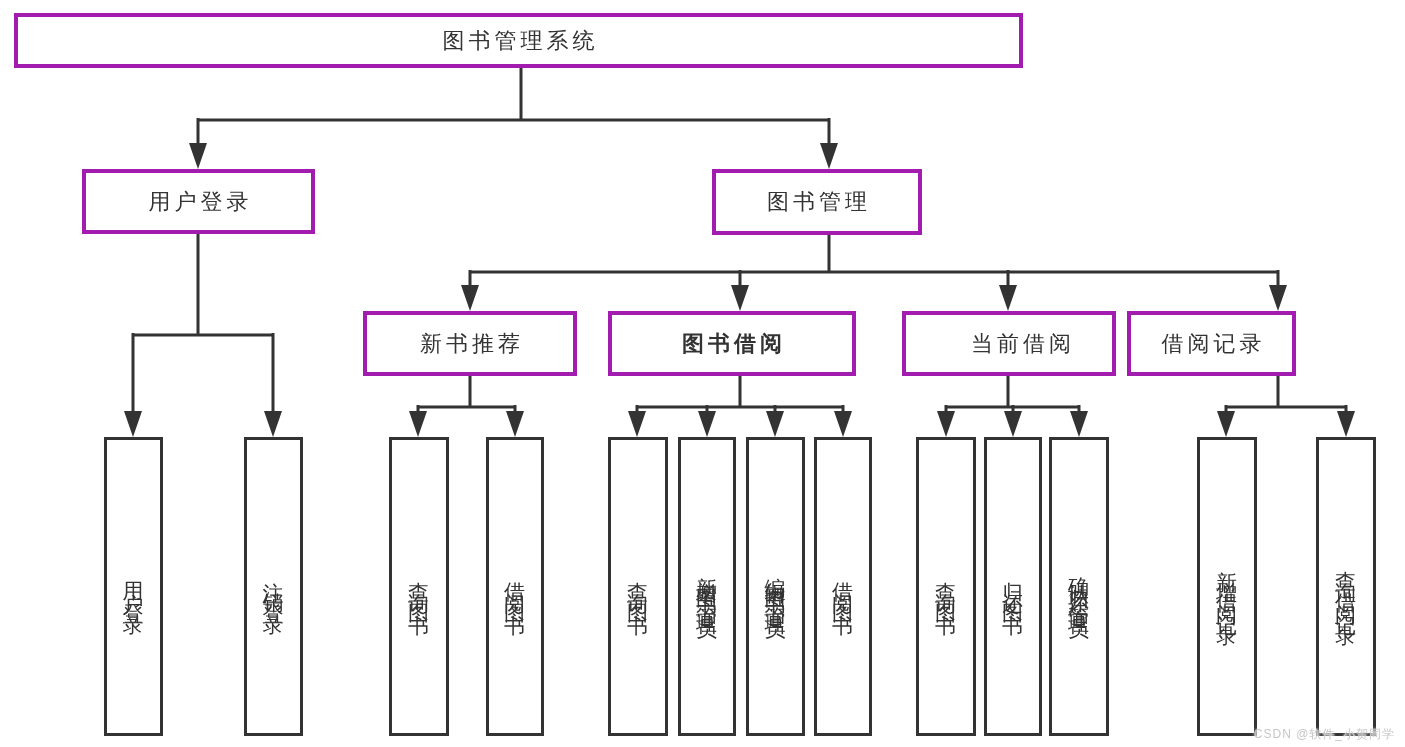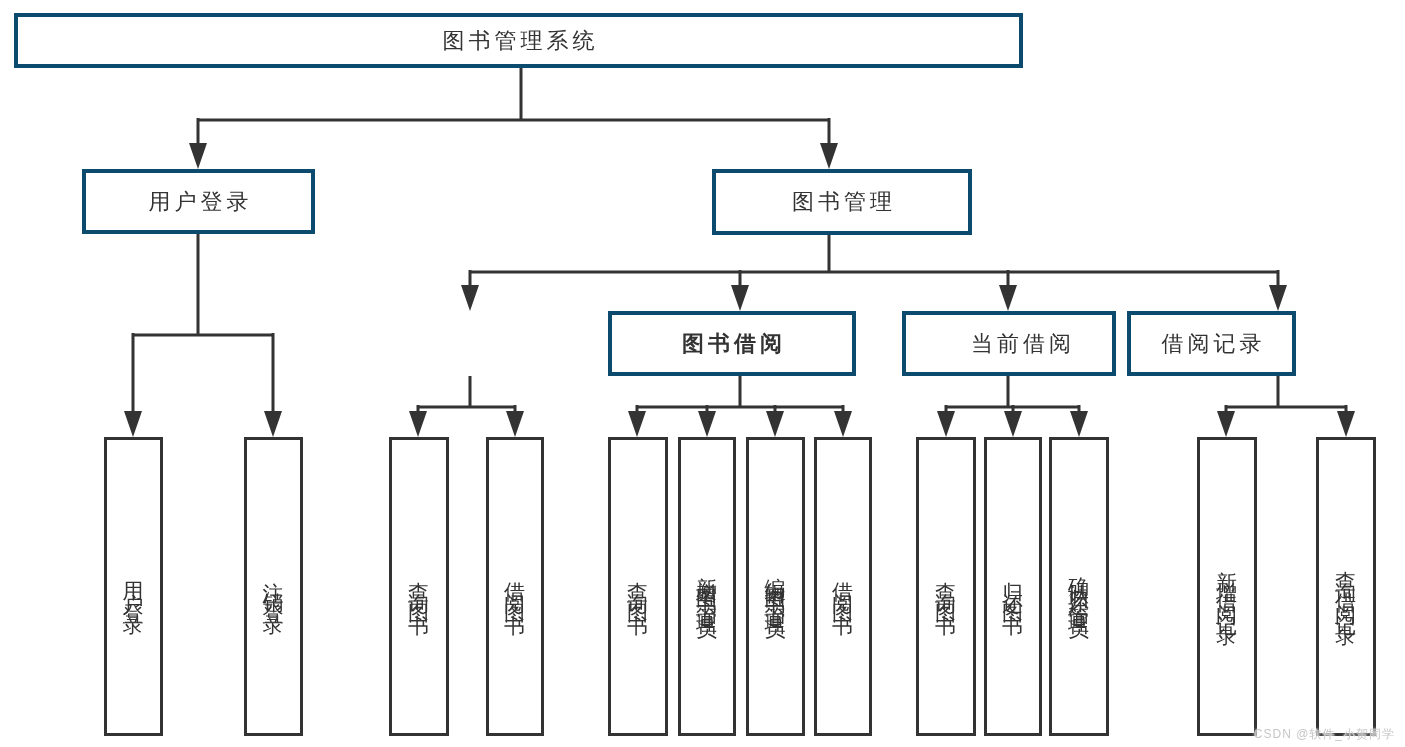--- a/index.html
+++ b/index.html
@@ -11,34 +11,34 @@
     font-family: "Liberation Sans", "DejaVu Sans", sans-serif;
     color: #333333;
   }
   #stage { position: absolute; inset: 0; width: 1405px; height: 747px; }
   svg.connectors { position: absolute; left: 0; top: 0; z-index: 1; }
 
   .node {
     position: absolute;
     box-sizing: border-box;
     background: #ffffff;
-    border: 4px solid #0c4a6e;
+    border: 4px solid #a21caf;
     display: flex;
     align-items: center;
     justify-content: center;
     z-index: 2;
     font-size: 22px;
     letter-spacing: 4px;
     white-space: nowrap;
   }
   .node span { transform: translateX(2px); }
 
   .root  { left: 14px;  top: 13px;  width: 1009px; height: 55px; }
   .l2a   { left: 82px;  top: 169px; width: 233px;  height: 65px; }
-  .l2b   { left: 712px; top: 169px; width: 260px;  height: 66px; }
+  .l2b   { left: 712px; top: 169px; width: 210px;  height: 66px; }
   .l3    { top: 311px; height: 65px; }
   .l3a   { left: 363px;  width: 214px; }
   .l3b   { left: 608px;  width: 248px; font-weight: bold; }
   .l3c   { left: 902px;  width: 214px; padding-left: 24px; }
   .l3d   { left: 1127px; width: 169px; }
 
   .leaf {
     position: absolute;
     box-sizing: border-box;
     top: 437px; height: 299px; width: 59px;
@@ -132,20 +132,23 @@
     <span>图书管理系统</span>
   </div>
 
   <div class="node l2a">
     <span>用户登录</span>
   </div>
   <div class="node l2b">
     <span>图书管理</span>
   </div>
 
+  <div class="node l3 l3a">
+    <span>新书推荐</span>
+  </div>
   <div class="node l3 l3b">
     <span>图书借阅</span>
   </div>
   <div class="node l3 l3c">
     <span>当前借阅</span>
   </div>
   <div class="node l3 l3d">
     <span>借阅记录</span>
   </div>
 

